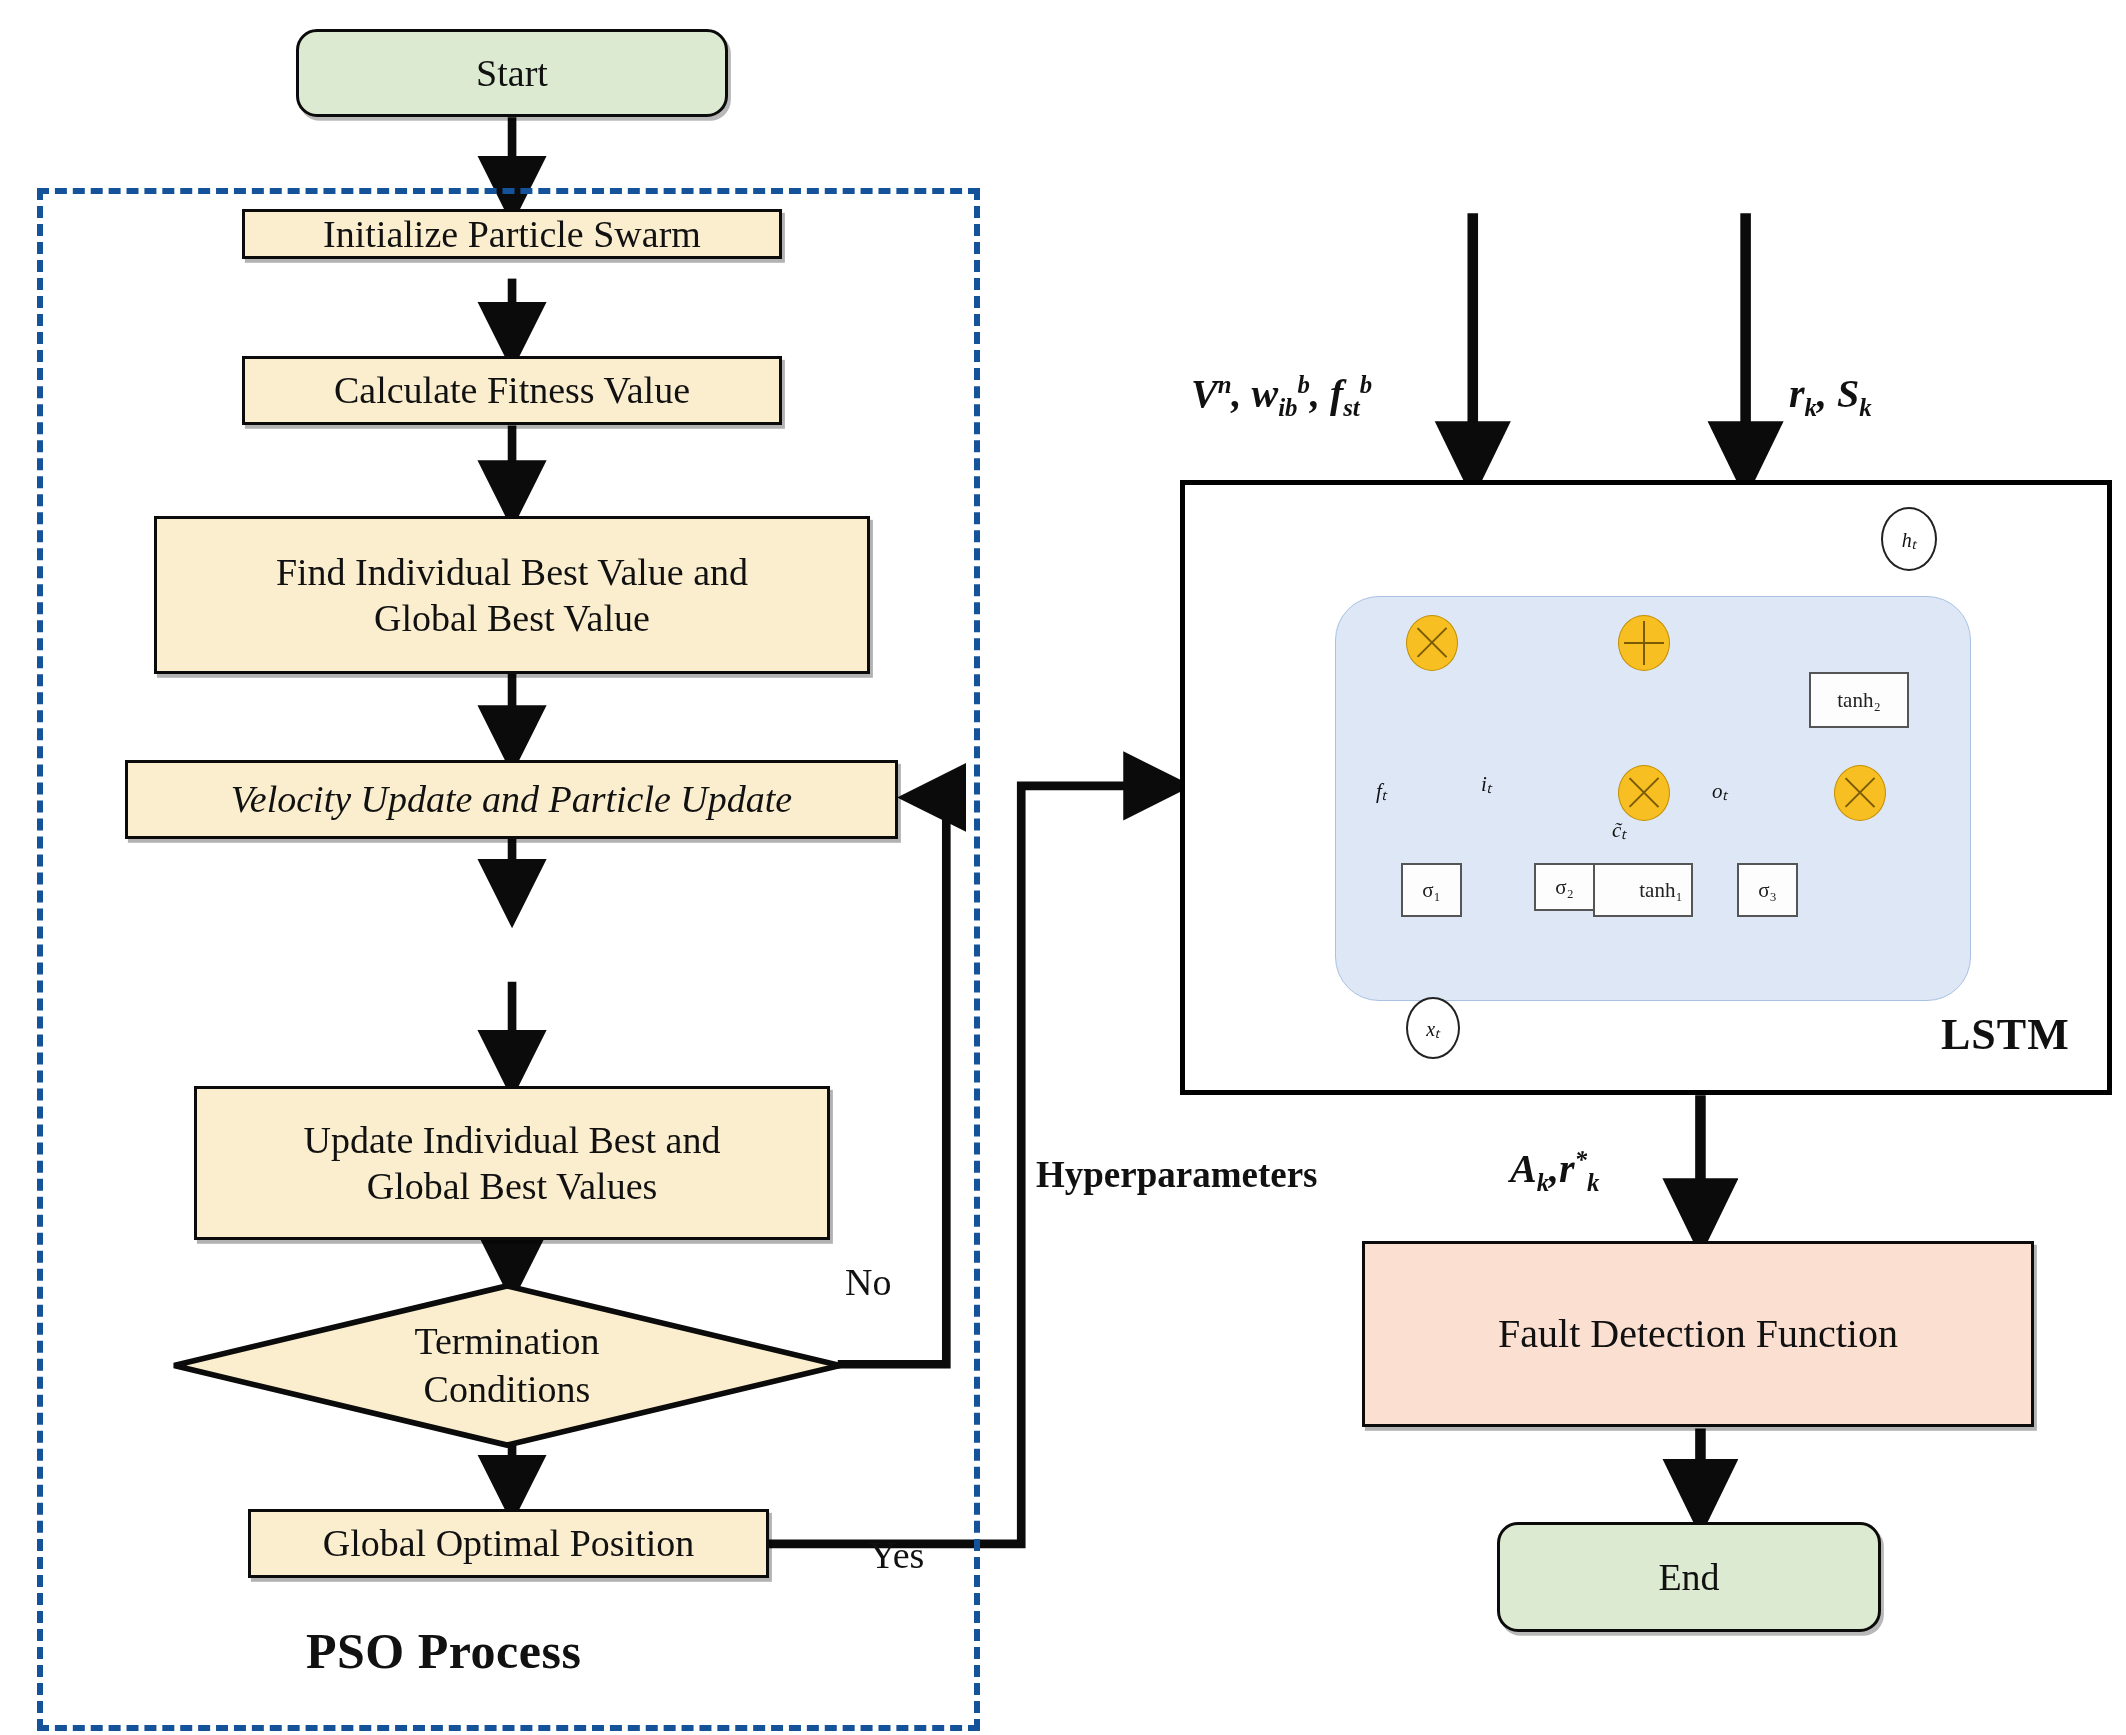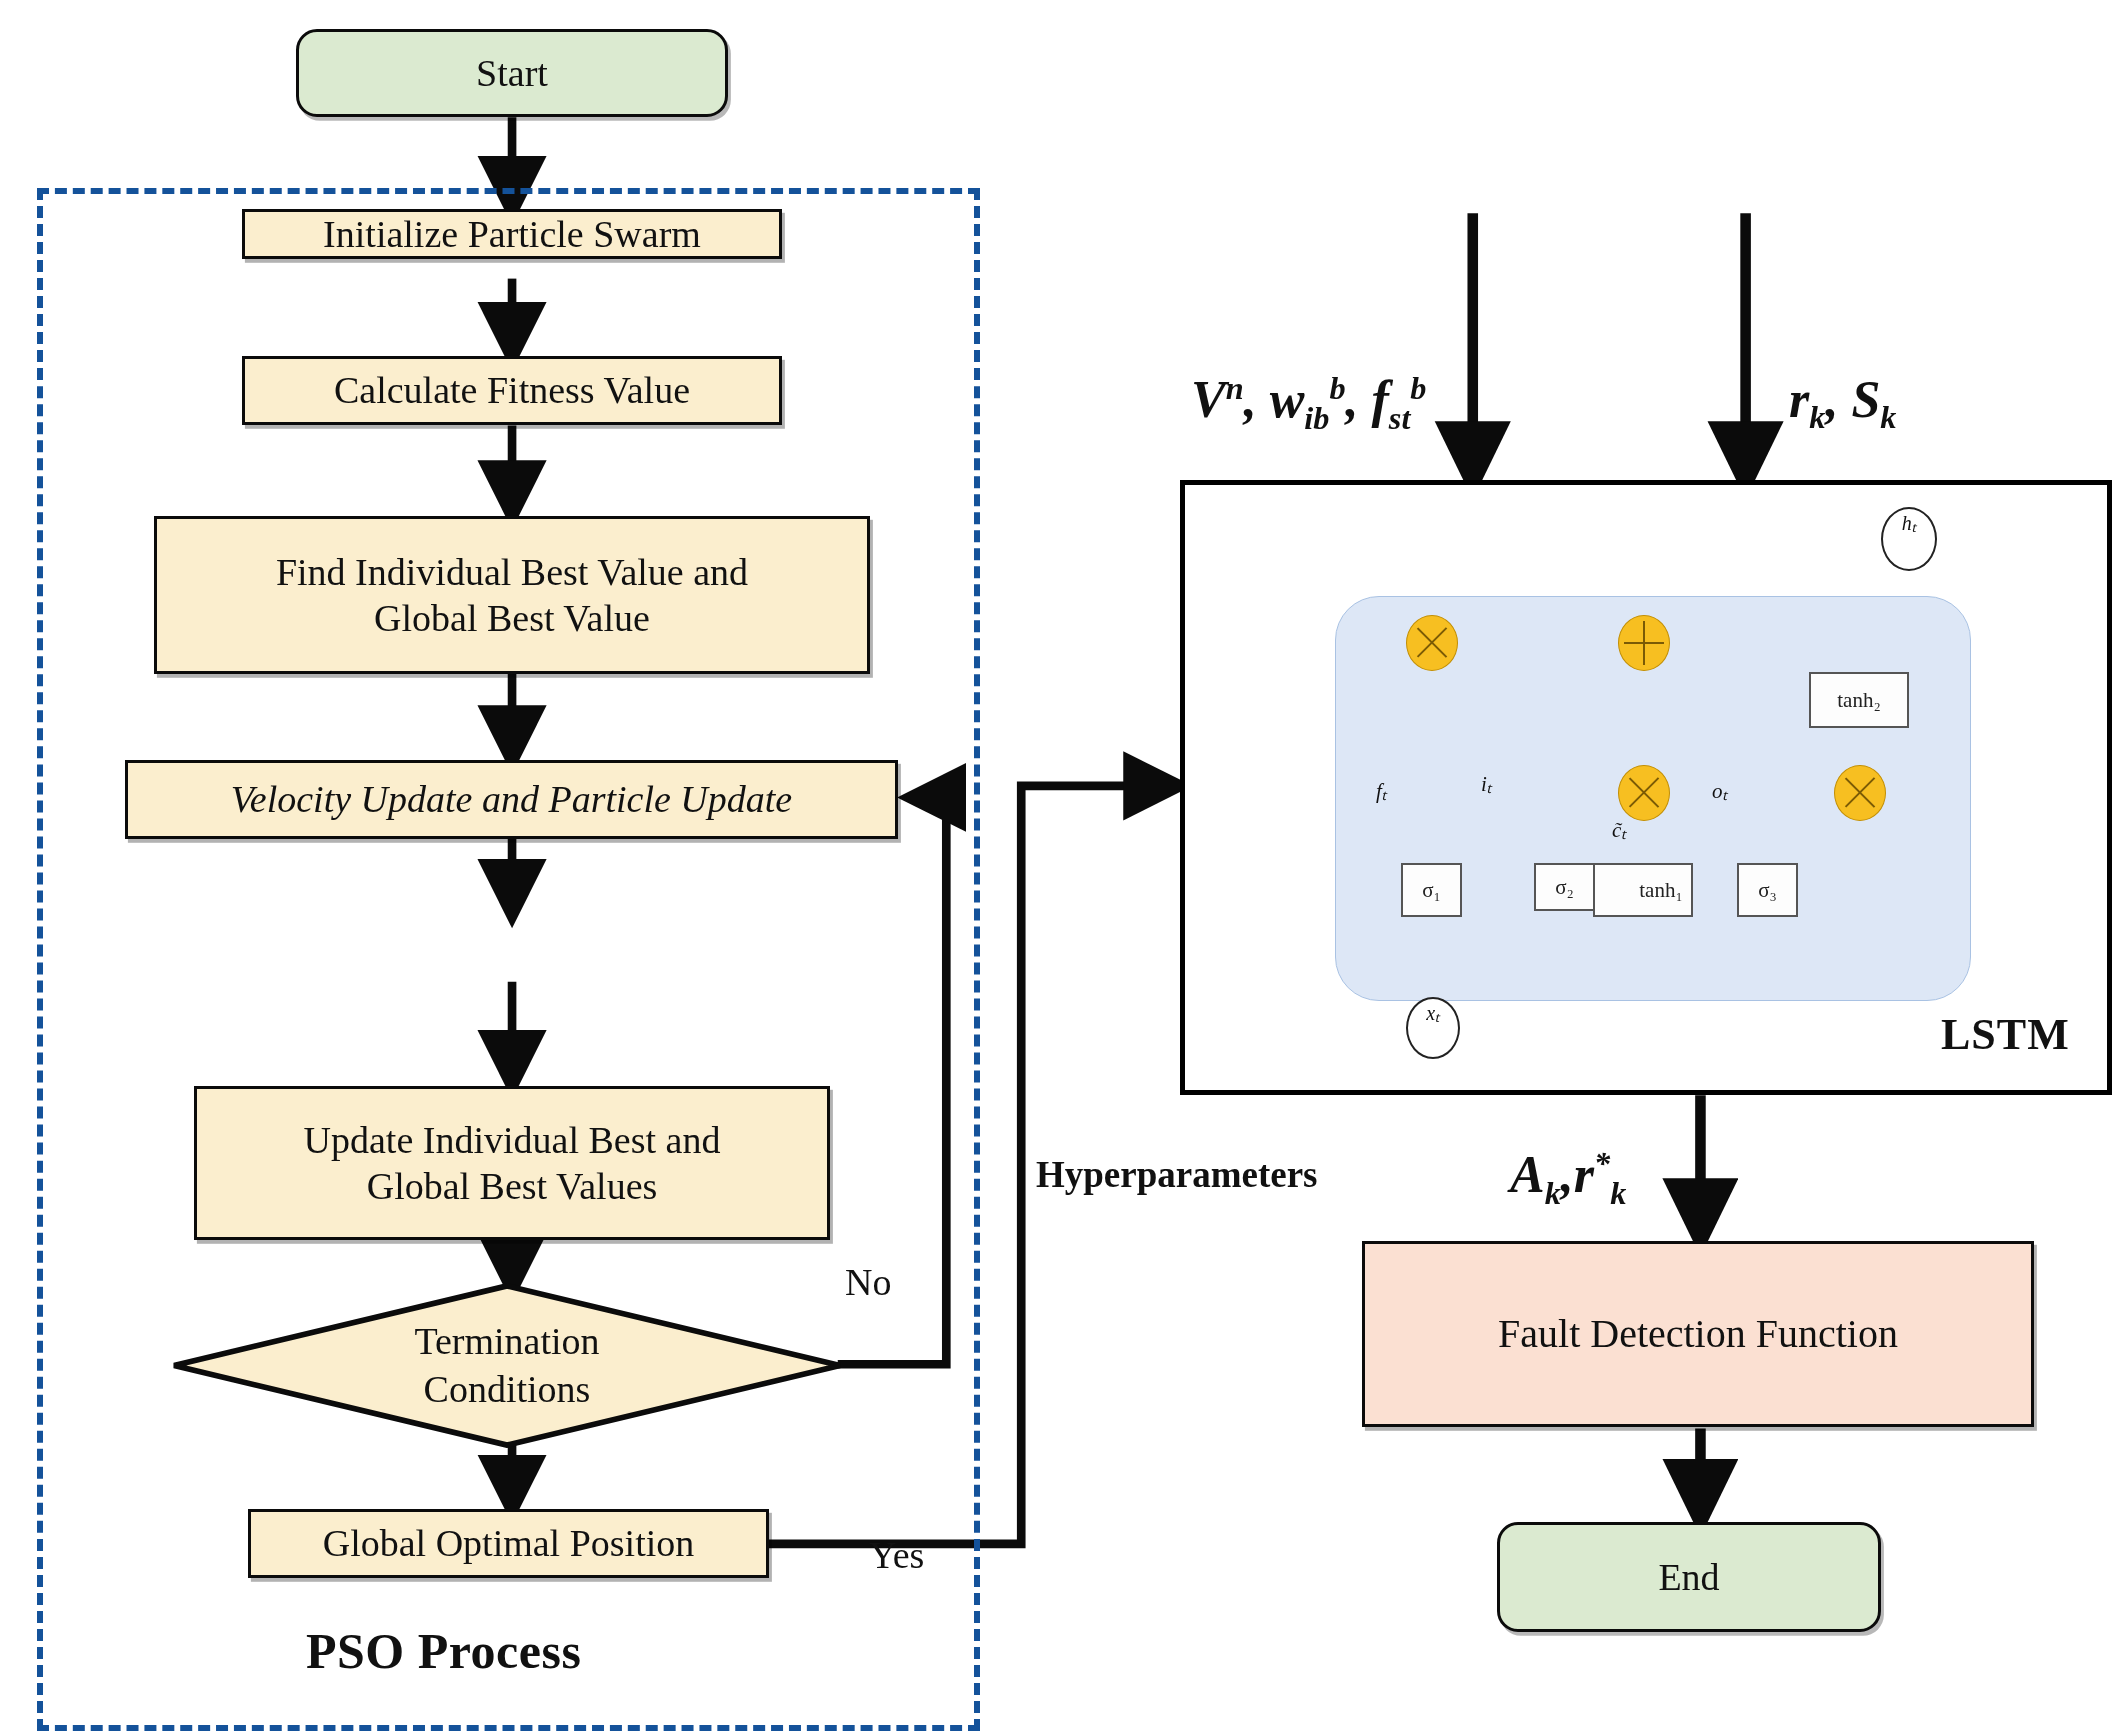--- a/index.html
+++ b/index.html
@@ -41,21 +41,21 @@
     display:flex;flex-direction:column;align-items:center;justify-content:center;
     font-size:38px;line-height:1.25;color:#111;
   }
 
   
   .txt{position:absolute;color:#111;white-space:nowrap;}
   .lbl{font-size:38px;}
   .psolabel{font-size:50px;font-weight:bold;letter-spacing:0.5px;}
   .lstmlabel{font-size:44px;font-weight:bold;letter-spacing:1px;}
   .hyper{font-size:37px;font-weight:bold;}
-  .mathlbl{font-size:52px;font-weight:bold;font-style:italic;}
+  .mathlbl{font-size:40px;font-weight:bold;font-style:italic;}
   .mathlbl sub{font-size:.62em;font-style:italic;font-weight:bold;}
   .mathlbl sup{font-size:.62em;font-style:italic;font-weight:bold;}
 
   
   .psoregion{
     position:absolute;box-sizing:border-box;
     border:6.7px dashed #14529a;
     border-right-width:6.7px;
     background:transparent;
   }
@@ -79,21 +79,21 @@
     content:"";position:absolute;background:#7a5a05;
   }
   .op-mul::before{left:50%;top:12%;width:2.4px;height:76%;margin-left:-1.2px;
                   transform:rotate(45deg);transform-origin:center;}
   .op-mul::after{left:50%;top:12%;width:2.4px;height:76%;margin-left:-1.2px;
                   transform:rotate(-45deg);transform-origin:center;}
   .op-add::before{left:50%;top:10%;width:2.4px;height:80%;margin-left:-1.2px;}
   .op-add::after{top:50%;left:10%;height:2.4px;width:80%;margin-top:-1.2px;}
   .ionode{
     position:absolute;border:2.4px solid #222;border-radius:50%;
-    background:#fff;display:flex;justify-content:center;
+    background:#fff;display:flex;align-items:center;justify-content:center;
     font-size:20px;font-style:italic;color:#111;
   }
   .gsig{position:absolute;font-size:21px;font-style:italic;color:#111;}
 </style>
 </head>
 <body>
 
 <div id="stage">
 
   <svg id="wires" viewBox="0 0 2214 1807">

